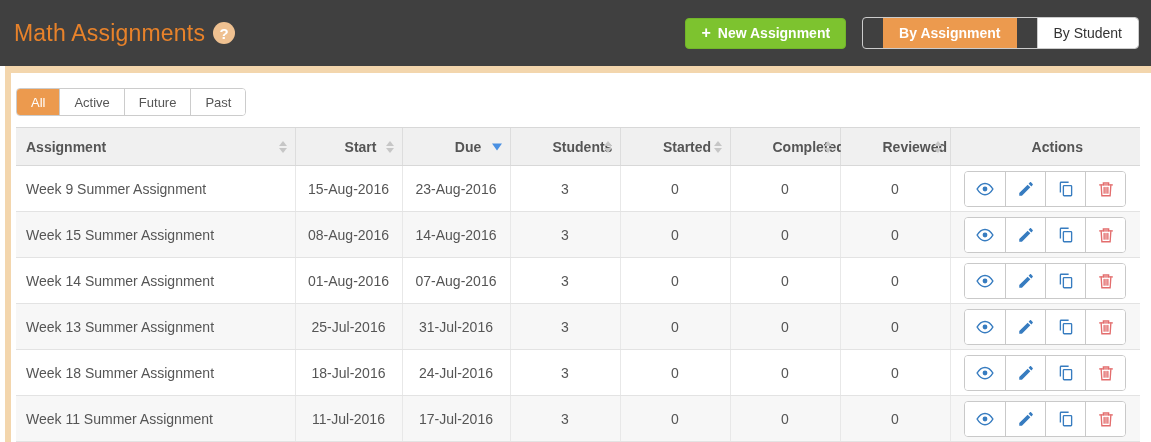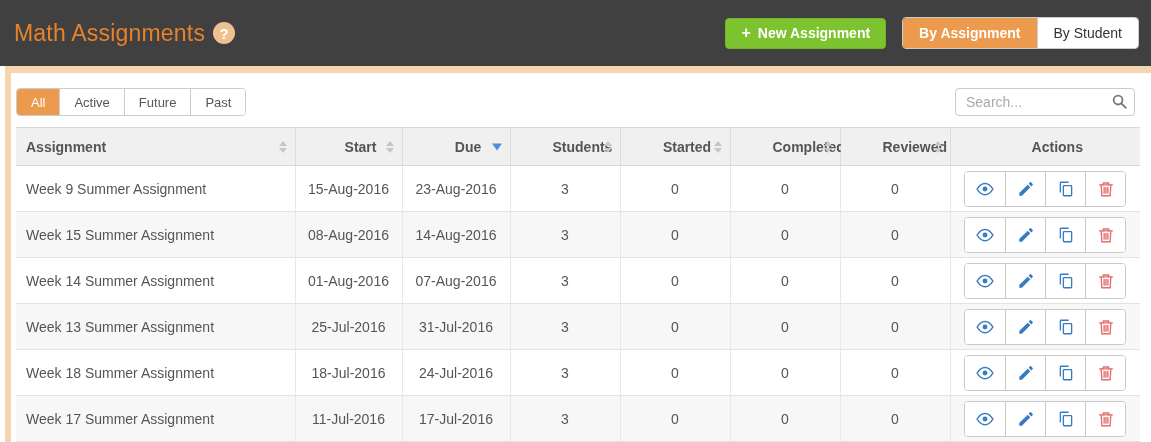--- a/index.html
+++ b/index.html
@@ -15,21 +15,21 @@
   .topbar-right { margin-left:auto; display:flex; align-items:center; gap:16px; }
 
   .btn-new { display:inline-flex; align-items:center; gap:7px; height:31px; padding:0 15px;
     background:#7dc32f; border:1px solid #72b52a; border-radius:4px; color:#fff;
     font-size:14px; font-weight:bold; cursor:pointer; font-family:inherit; }
   .btn-new .plus { font-size:16px; font-weight:bold; line-height:1; }
 
   .toggle-group { display:inline-flex; height:32px; border-radius:4px; overflow:hidden;
     border:1px solid #ccc; }
   .toggle-group button { font-family:inherit; font-size:14px; padding:0 16px; cursor:pointer;
-    background:#fff; border:none; color:#333; }
+    background:#fff; border:none; color:#333;margin-left:20px; }
   .toggle-group button + button { border-left:1px solid #ccc; }
   .toggle-group button.active { background:#ec9a4e; color:#fff; font-weight:bold; }
 
   
   .panel { margin-left:5px; height:376px; border-top:7px solid #f3d6ad; border-left:6px solid #f3d6ad;
     background:#fff; padding:15px 16px 0 5px; }
 
   .toolbar { display:flex; align-items:center; justify-content:space-between; height:28px; }
   .filter-group { display:inline-flex; height:28px; border:1px solid #ccc; border-radius:4px; overflow:hidden; background:#fff; }
   .filter-group button { font-family:inherit; font-size:13px; padding:0 14px; background:#fff;
@@ -92,27 +92,20 @@
 <div class="panel">
 
   <div class="toolbar">
     <div class="filter-group">
       <button class="active">All</button>
       <button>Active</button>
       <button>Future</button>
       <button>Past</button>
     </div>
 
-    <div class="search-wrap">
-      <input type="text" placeholder="Search..." style="">
-      <svg class="search-icon" viewBox="0 0 24 24" fill="none" stroke="#7a7a7a" stroke-width="2.6" stroke-linecap="round">
-        <circle cx="10" cy="10" r="6.2"></circle>
-          <path d="M14.8 14.8 L21 21"></path>
-      </svg>
-    </div>
   </div>
 
   <table>
     <colgroup>
       <col style="width:279px">
         <col style="width:107px">
         <col style="width:108px">
         <col style="width:110px">
       <col style="width:110px">
         <col style="width:110px">
@@ -364,21 +357,21 @@
             <path d="M8.5 6.5 V4 h7 v2.5"></path>
             <path d="M5.5 6.5 l1 14.5 h11 l1-14.5"></path>
             <path d="M9.5 10 v7.5 M12 10 v7.5 M14.5 10 v7.5"></path>
           </svg>
         </button>
       </div>
     </td>
   </tr>
 
   <tr>
-    <td class="c-assignment">Week 17 Summer Assignment</td>
+    <td class="c-assignment">Week 11 Summer Assignment</td>
     <td>11-Jul-2016</td>
     <td>17-Jul-2016</td>
     <td>3</td>
     <td>0</td>
     <td>0</td>
     <td>0</td>
     <td>
       <div class="btn-group">
         <button>
           <svg viewBox="0 0 24 24" fill="none" stroke="#377cc0" stroke-width="2">

